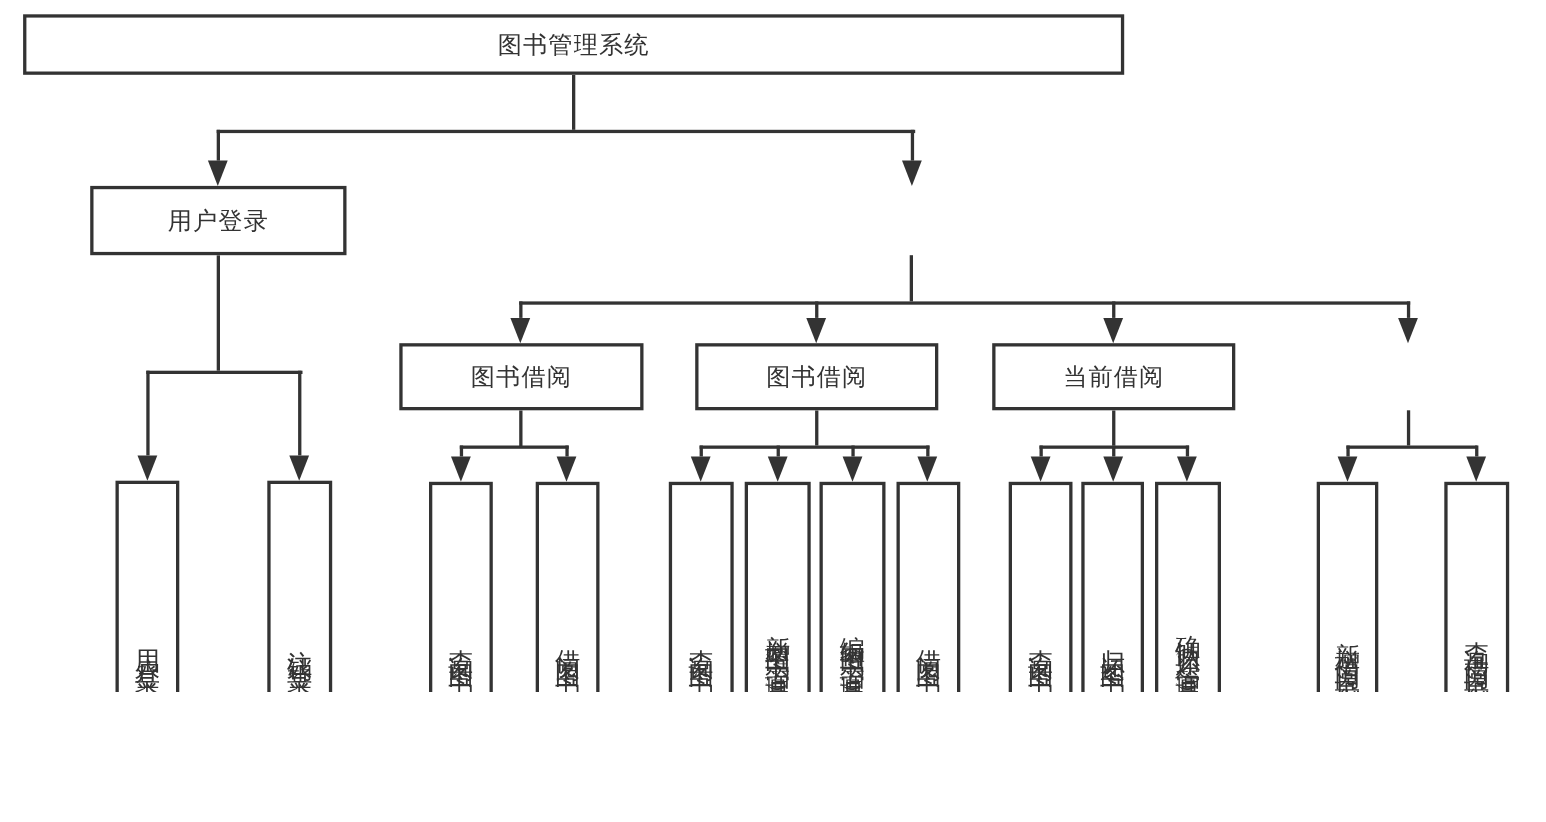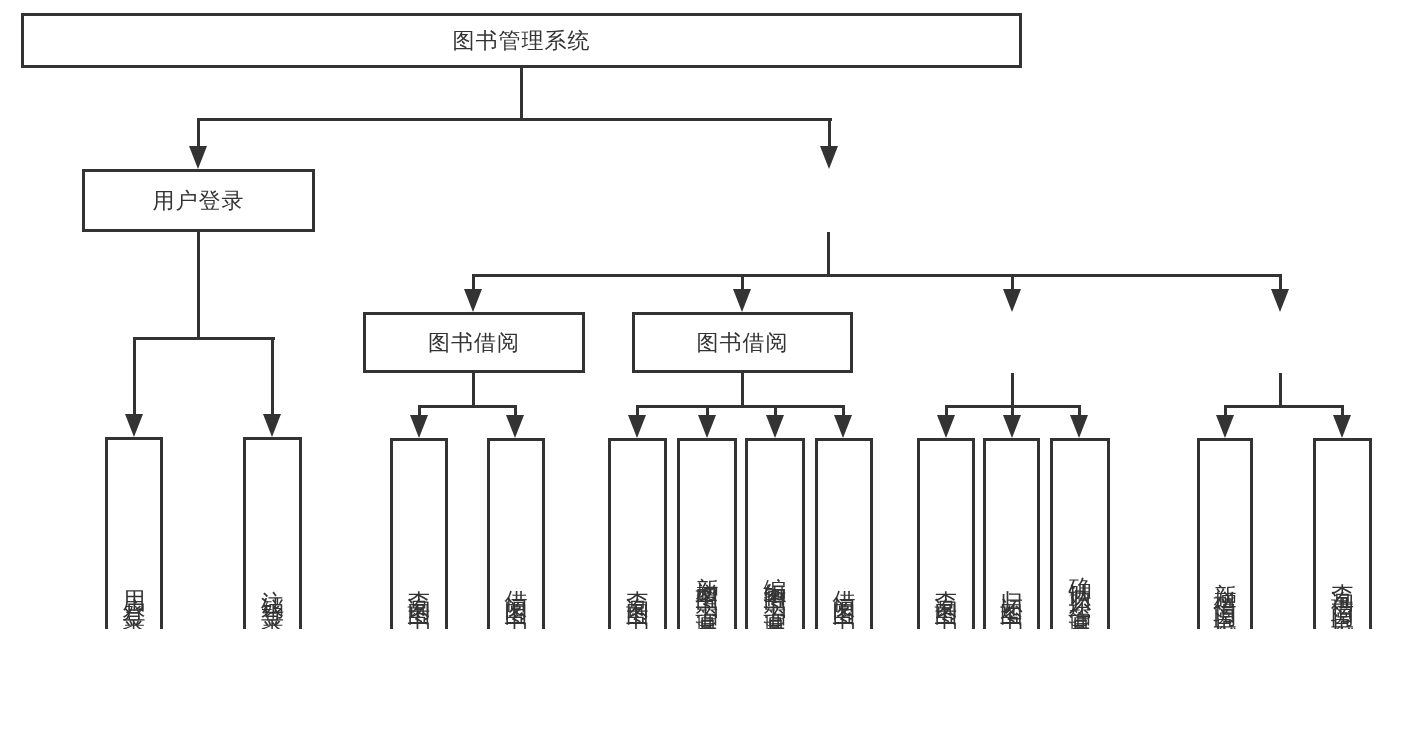--- a/index.html
+++ b/index.html
@@ -44,20 +44,23 @@
 
   <div class="hbox" style="left:82px;top:169px;width:233px;height:63px">
     <span>用户登录</span>
   </div>
 
   <div class="hbox" style="left:363px;top:312px;width:222px;height:61px">
     <span>图书借阅</span>
   </div>
   <div class="hbox" style="left:632px;top:312px;width:221px;height:61px">
     <span>图书借阅</span>
+  </div>
+  <div class="hbox" style="left:902px;top:312px;width:221px;height:61px">
+    <span>当前借阅</span>
   </div>
 
   <div class="vbox" style="left:105px;top:437px;width:58px;height:297px">
     <span>用户登录</span>
   </div>
   <div class="vbox" style="left:243px;top:437px;width:59px;height:297px">
     <span>注销登录</span>
   </div>
 
   <div class="vbox" style="left:390px;top:438px;width:58px;height:296px">

